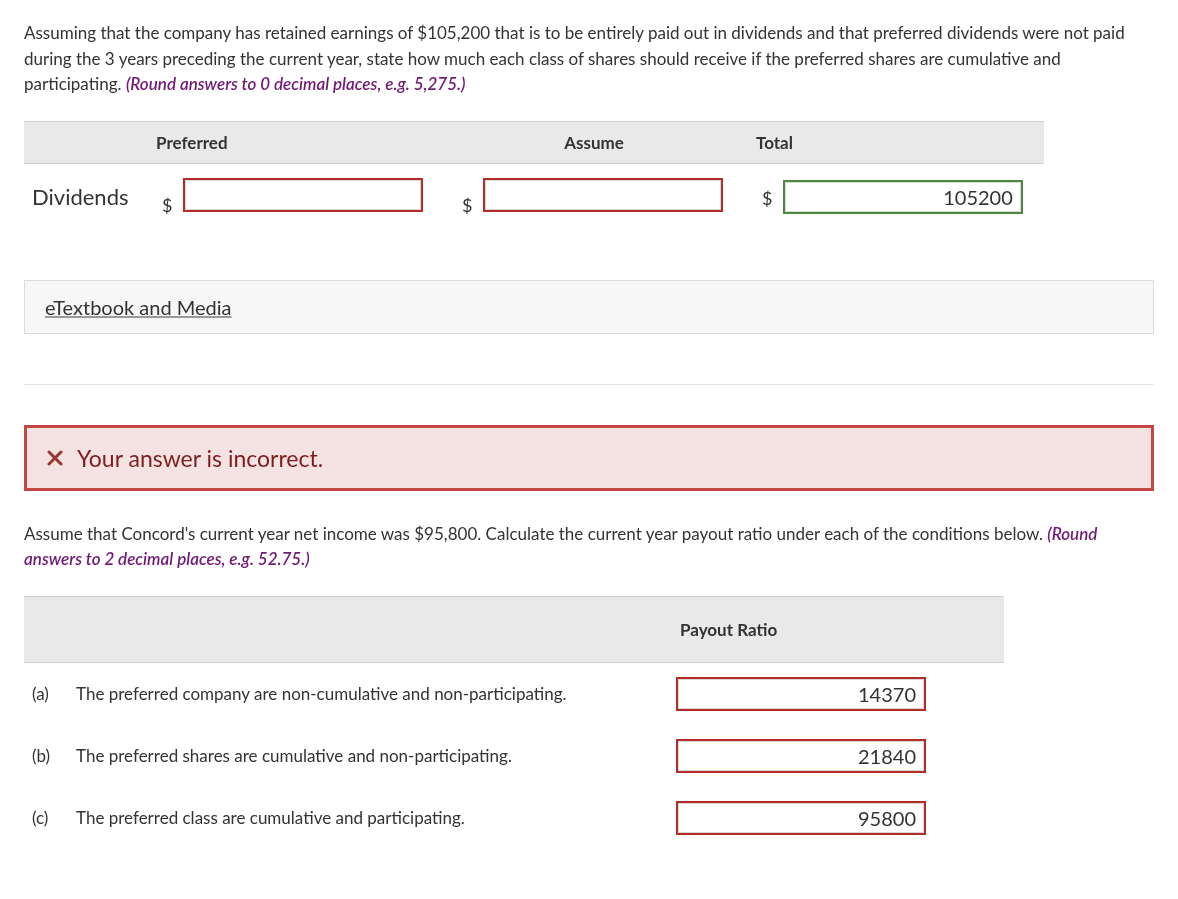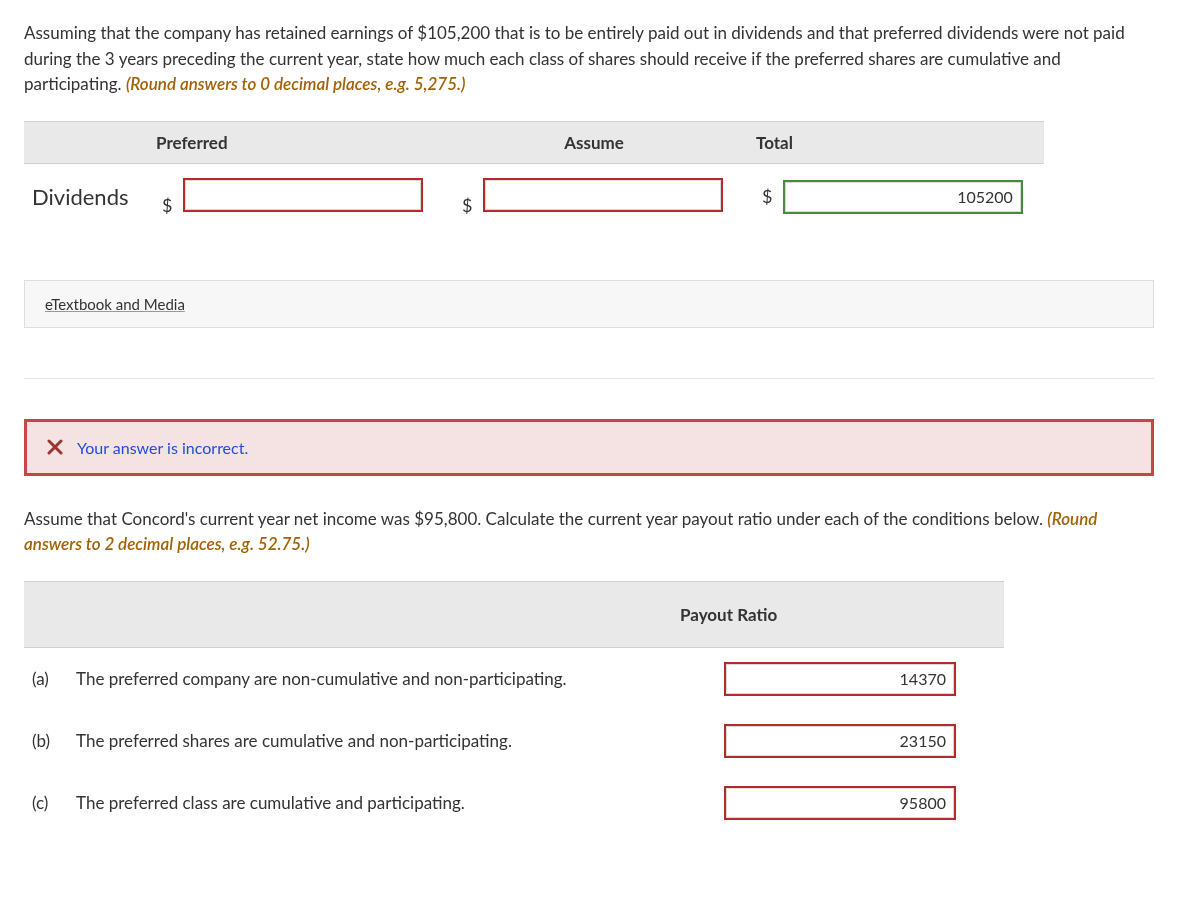--- a/index.html
+++ b/index.html
@@ -5,21 +5,21 @@
   * { box-sizing: border-box; margin: 0; padding: 0; }
   body {
     font-family: "Lato", "Helvetica Neue", Arial, sans-serif;
     font-size: 17px;
     color: #333;
     padding: 20px 24px;
     width: 1178px;
     background: #fff;
   }
   .question-text { line-height: 1.5; margin-bottom: 24px; }
-  .red-italic { color: #a16207; font-style: italic; font-weight: 600; }
+  .red-italic { color: #701a75; font-style: italic; font-weight: 600; }
   
   table.data { border-collapse: collapse; width: 100%; max-width: 1020px; }
   table.data th {
     background: #e9e9e9;
     font-weight: 700;
     padding: 10px 12px;
     text-align: left;
     border-top: 1px solid #d0d0d0;
     border-bottom: 1px solid #d0d0d0;
   }
@@ -29,65 +29,65 @@
   
   .input-box {
     display: inline-block;
     border: 2px solid #b52b27;
     background: #fff;
     height: 34px;
     width: 240px;
     padding: 0 8px;
     line-height: 30px;
     text-align: right;
-    font-size: 16px;
+    font-size: 20px;
     box-shadow: 0 0 0 1px rgba(0,0,0,0.15) inset;
   }
   .input-box.correct { border: 2px solid #4a8a3f; width: 240px; }
   
   .etextbook-bar {
     margin-top: 50px;
     border: 1px solid #ddd;
     background: #f7f7f7;
     padding: 14px 20px;
-    font-size: 15px;
+    font-size: 20px;
     text-decoration: underline;
     text-decoration-color: #999;
     cursor: pointer;
   }
   
   hr.sep { border: none; border-top: 1px solid #e4e4e4; margin: 50px 0 40px; }
   
   .alert-incorrect {
     border: 3px solid #c34744;
     background: #f5e3e3;
     padding: 16px 20px;
     margin-bottom: 30px;
     display: flex;
     align-items: center;
     gap: 14px;
-    color: #1d4ed8;
-    font-size: 16px;
+    color: #7f1d1d;
+    font-size: 23px;
   }
   .x-icon { width: 16px; height: 16px; display:inline-block; }
   .x-icon svg { display:block; }
   
   table.payout { border-collapse: collapse; width: 100%; max-width: 980px; }
   table.payout th {
     background: #e9e9e9;
     font-weight: 700;
     padding: 22px 12px;
     text-align: left;
     border-top: 1px solid #d0d0d0;
     border-bottom: 1px solid #d0d0d0;
   }
   table.payout td { padding: 14px 8px; vertical-align: middle; }
   .part-label { font-weight: 400; width: 44px; }
   .condition { padding-left: 12px; }
-  .input-box.payout-in { width: 232px; margin-left: 48px; }
+  .input-box.payout-in { width: 250px; }
 </style>
 </head>
 <body>
 
 <p class="question-text">
   <span>Assuming that the company has retained earnings of $105,200 that is to be entirely paid out in dividends and that preferred dividends were not paid during the 3 years preceding the current year, state how much each class of shares should receive if the preferred shares are cumulative and participating. </span>
   <span class="red-italic">(Round answers to 0 decimal places, e.g. 5,275.)</span>
 </p>
 
 <table class="data">
@@ -148,21 +148,21 @@
   </thead>
   <tbody>
     <tr>
       <td class="part-label">(a)</td>
       <td class="condition">The preferred company are non-cumulative and non-participating.</td>
       <td><span class="input-box payout-in">14370</span></td>
     </tr>
     <tr>
       <td class="part-label">(b)</td>
       <td class="condition">The preferred shares are cumulative and non-participating.</td>
-      <td><span class="input-box payout-in">23150</span></td>
+      <td><span class="input-box payout-in">21840</span></td>
     </tr>
     <tr>
       <td class="part-label">(c)</td>
       <td class="condition">The preferred class are cumulative and participating.</td>
       <td><span class="input-box payout-in">95800</span></td>
     </tr>
   </tbody>
 </table>
 
 </body></html>

